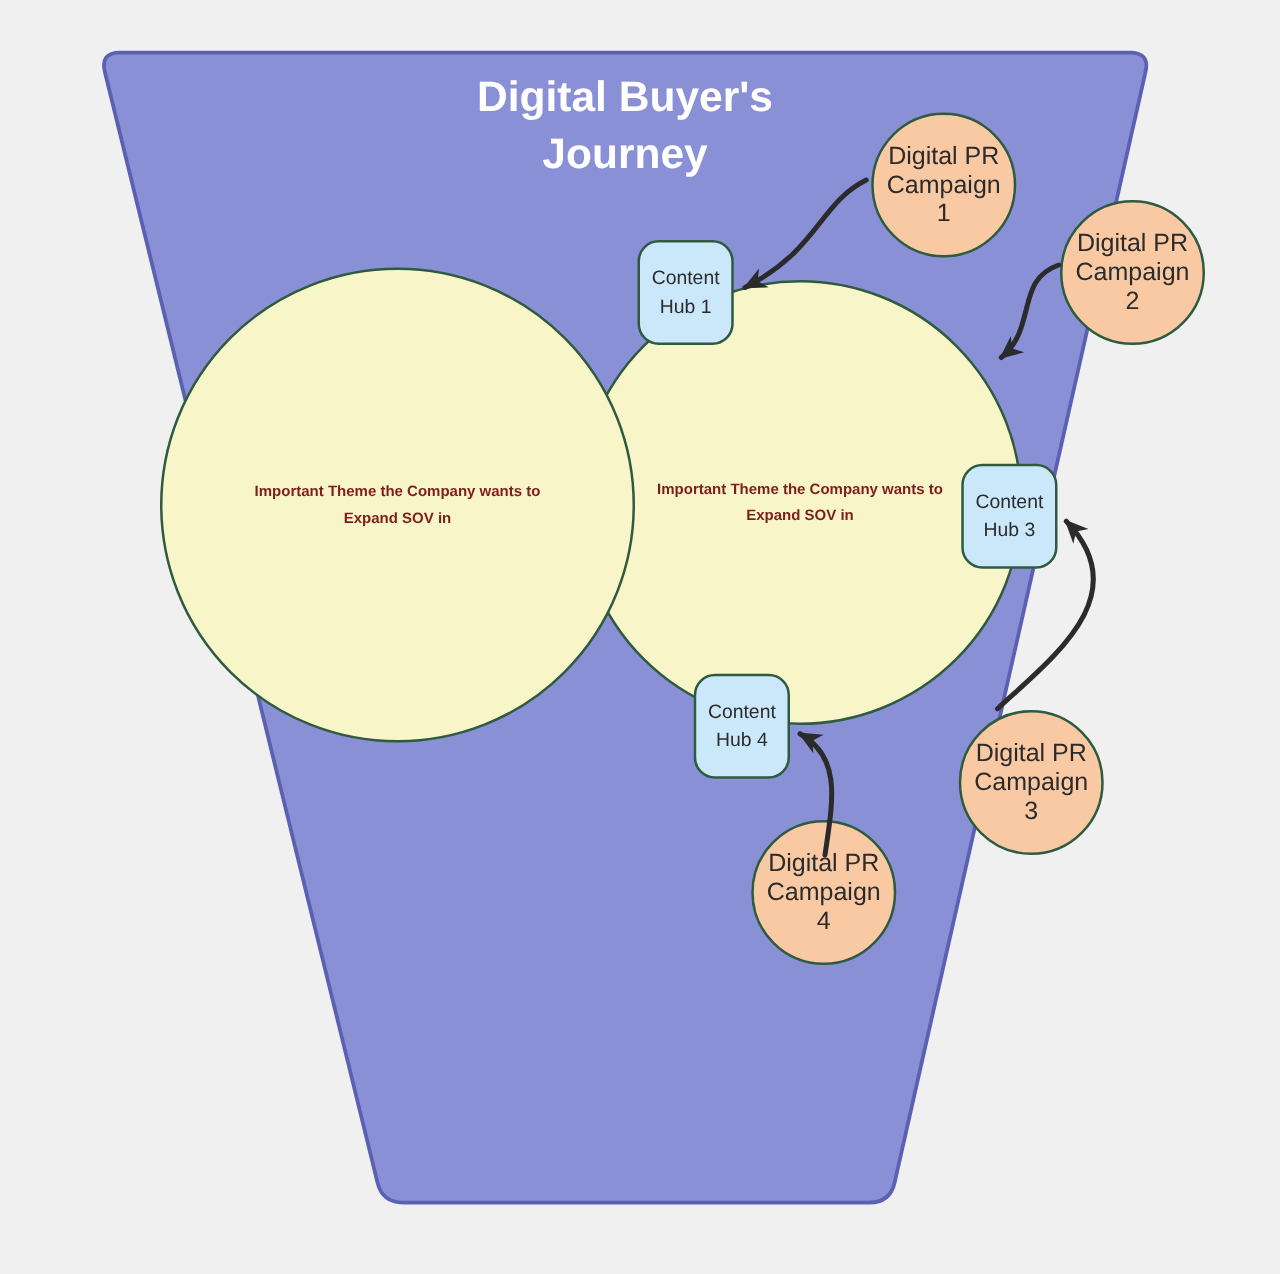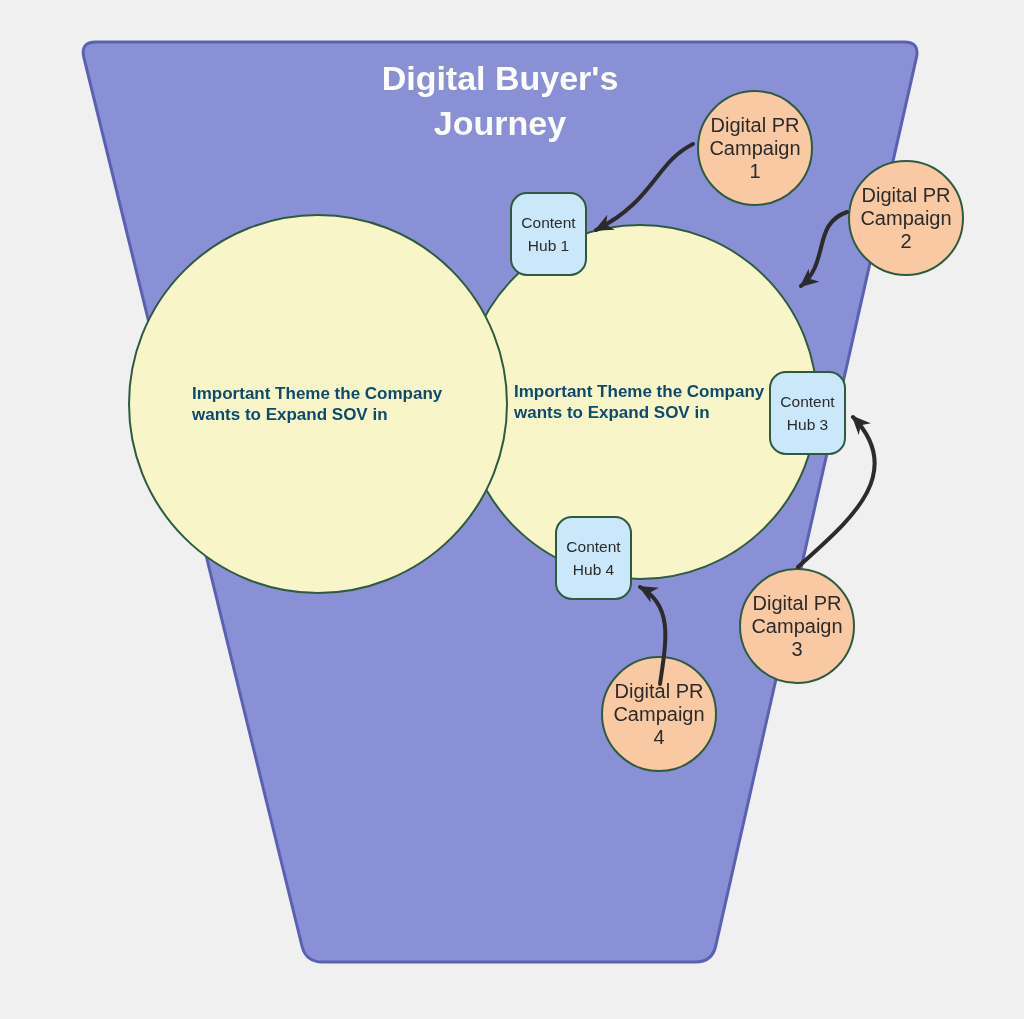--- a/index.html
+++ b/index.html
@@ -33,61 +33,61 @@
     border-radius:50%;
     background:#f8f6c8;
     box-sizing:border-box;
     display:flex;align-items:center;justify-content:center;
     z-index:3;
   }
   .theme-circle.left{left:128px;top:214px;width:380px;height:380px;}
   .theme-circle.right{left:462px;top:224px;width:356px;height:356px;}
   .theme-label{
     width:252px;
-    text-align:left;
-    font-size:17px;line-height:21px;
+    text-align:center;
+    font-size:12px;line-height:21px;
     font-weight:bold;
-    color:#0c4a6e;
+    color:#7f1d1d;
   }
 
   .content-hub{
     position:absolute;
     width:77px;height:84px;
     box-sizing:border-box;
     border:2px solid #2e5b40;
     border-radius:17px;
     background:#cbe7fa;
     display:flex;align-items:center;justify-content:center;
     text-align:center;
     font-size:15.5px;line-height:23px;
     color:#2b2b2b;
     z-index:4;
   }
   .hub-1{left:510px;top:192px;}
   .hub-2{left:718px;top:247px;}
   .hub-3{left:769px;top:371px;}
-  .hub-4{left:555px;top:516px;}
+  .hub-4{left:555px;top:539px;}
 
   .campaign-circle{
     position:absolute;
     width:116px;height:116px;
     box-sizing:border-box;
     border:2px solid #2e5b40;
     border-radius:50%;
     background:#f9c9a4;
     display:flex;align-items:center;justify-content:center;
     text-align:center;
     font-size:20px;line-height:23px;
     color:#2b2b2b;
     z-index:5;
   }
   .campaign-circle .campaign-label{width:96px;}
   .camp-1{left:697px;top:90px;}
   .camp-2{left:848px;top:160px;}
-  .camp-3{left:739px;top:568px;}
+  .camp-3{left:767px;top:568px;}
   .camp-4{left:601px;top:656px;}
 
   #funnel-layer{z-index:1;}
   #arrow-layer{z-index:6;}
 </style>
 </head>
 <body>
 
 <div class="canvas">
 

